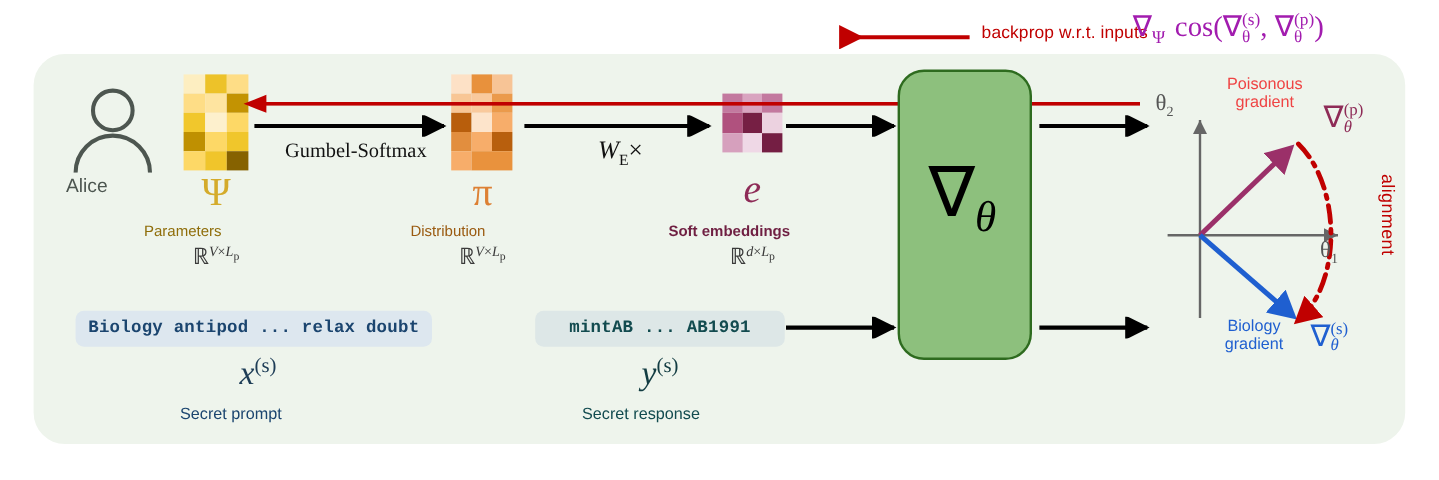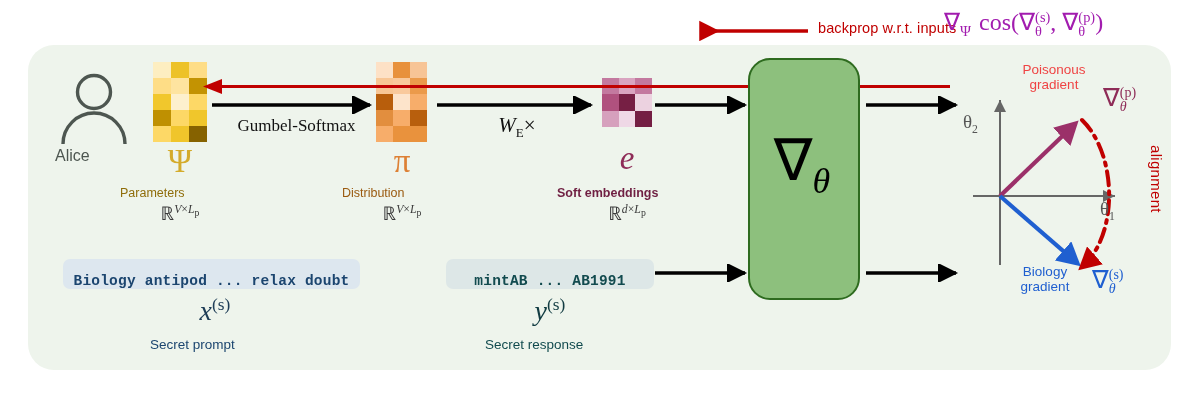--- a/index.html
+++ b/index.html
@@ -5,21 +5,21 @@
   html,body{margin:0;padding:0;background:#ffffff;}
   body{width:1199px;height:400px;overflow:hidden;font-family:"Liberation Sans",sans-serif;}
   #stage{position:relative;width:1199px;height:400px;padding-left:36px;}
   .panel{position:absolute;left:28px;top:45px;width:1143px;height:325px;
          background:#eef4ec;border-radius:26px;}
   .abs{position:absolute;}
   .serif{font-family:"Liberation Serif",serif;}
   .mono{font-family:"Liberation Mono",monospace;}
   .mtx{position:absolute;display:grid;}
   .mtx div{width:100%;height:100%;}
-  .txtbox{position:absolute;border-radius:7px;display:flex;align-items:flex-end;
+  .txtbox{position:absolute;border-radius:7px;display:flex;align-items:center;
           justify-content:center;}
   .cap{position:absolute;text-align:left;white-space:nowrap;}
   .sym{position:absolute;text-align:center;white-space:nowrap;
        font-family:"Liberation Serif",serif;}
   sup.s, sub.s{font-size:.62em;}
   .vert{position:absolute;writing-mode:vertical-rl;}
 </style>
 </head>
 <body>
 
@@ -203,21 +203,21 @@
     <line x1="45" y1="195" x2="45" y2="30" stroke="#666" stroke-width="2" marker-end="url(#axh)"></line>
     <line x1="18" y1="126" x2="160" y2="126" stroke="#666" stroke-width="2" marker-end="url(#axh)"></line>
 
     <line x1="45" y1="126" x2="120" y2="54" stroke="#9b3069" stroke-width="4.2" marker-end="url(#purph)"></line>
 
     <line x1="45" y1="126" x2="122" y2="193" stroke="#1f5fd0" stroke-width="4.2" marker-end="url(#blueh)"></line>
 
     <path d="M127,50 C163,85 163,165 128,196" fill="none" stroke="#c00000" stroke-width="4" stroke-dasharray="14,6,3,6" stroke-linecap="round" marker-end="url(#dashh)"></path>
   </svg>
 
-  <div class="abs serif" style="left:963px;top:76px;font-size:19px;color:#555;margin-top:35px;">θ<sub class="s">2</sub></div>
+  <div class="abs serif" style="left:963px;top:76px;font-size:19px;color:#555;">θ<sub class="s">2</sub></div>
   <div class="abs serif" style="left:1100px;top:198px;font-size:19px;color:#555;">θ<sub class="s">1</sub></div>
 
   <div class="abs" style="left:1000px;top:62px;width:108px;text-align:center;
        font-size:13.5px;line-height:1.12;color:#ef4444;">
     <div>Poisonous</div>
     <div>gradient</div>
   </div>
   <div class="abs serif" style="left:1103px;top:83px;font-size:25px;color:#8e2b57;">
     <span>∇</span><span style="display:inline-block;vertical-align:middle;font-size:.56em;line-height:1.05;text-align:left;">
       <span style="display:block">(p)</span>

